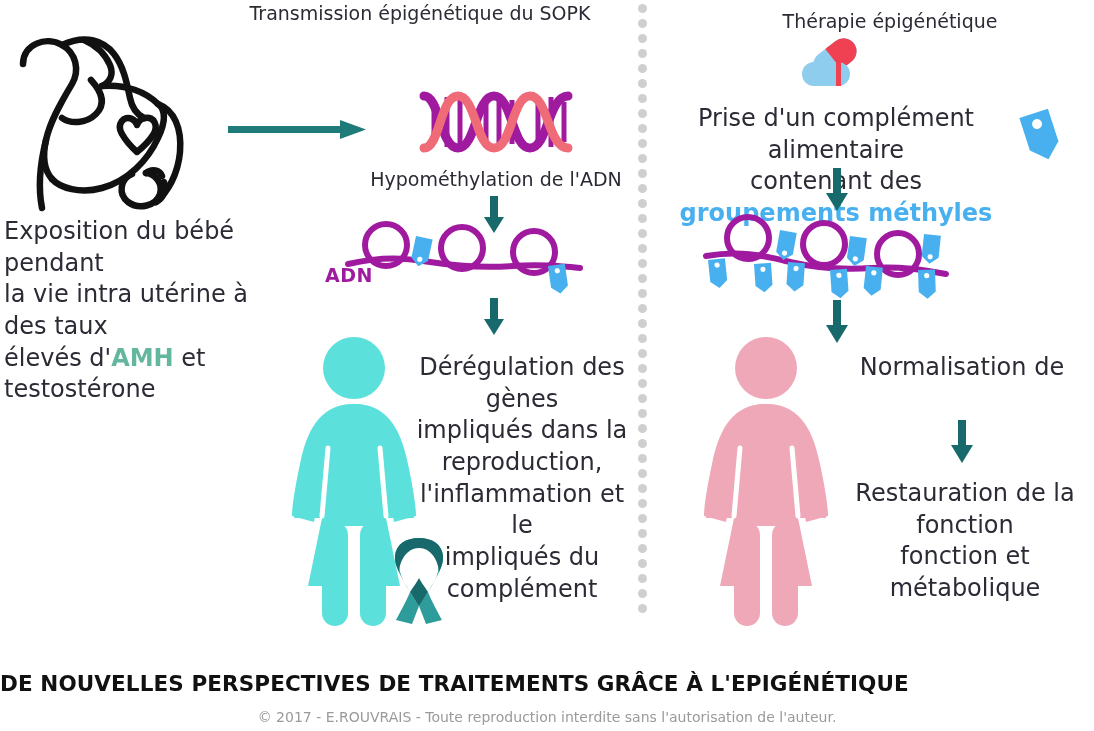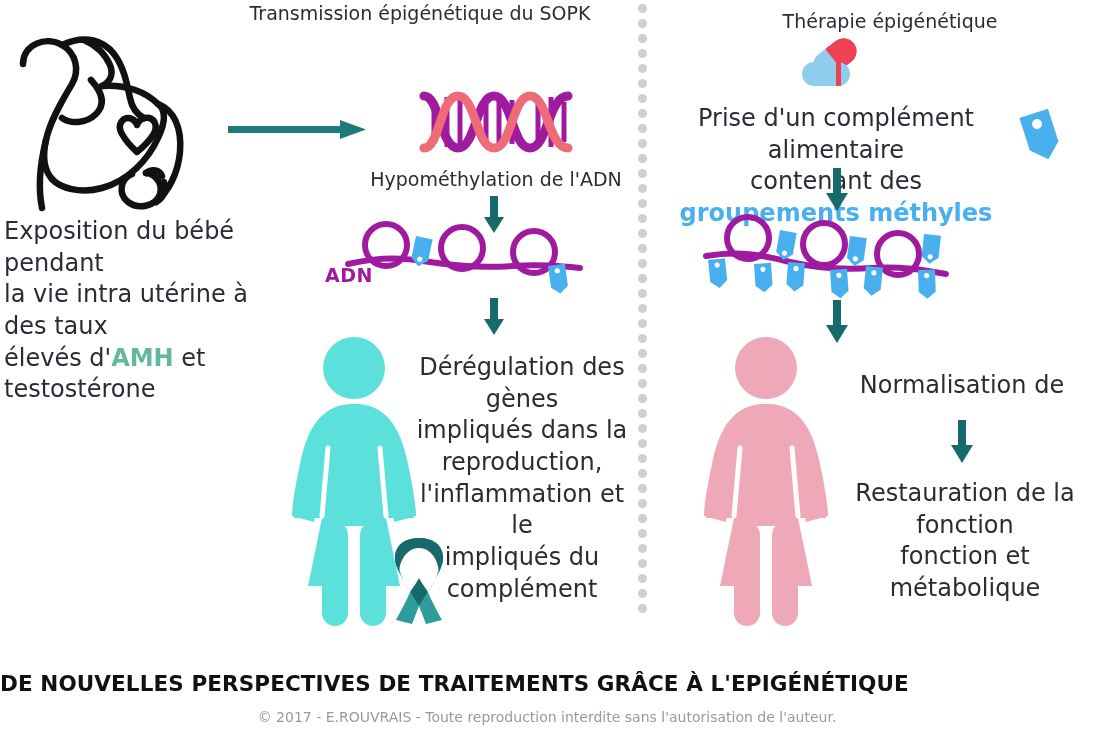--- a/index.html
+++ b/index.html
@@ -335,21 +335,21 @@
         <path d="M66 68 C96 68 112 88 120 128 C126 156 128 172 128 180 L106 186 L98 140 L98 182 L112 250 L86 250 L86 190 L46 190 L46 250 L20 250 L34 182 L34 140 L26 186 L4 180 C4 172 6 156 12 128 C20 88 36 68 66 68 Z"></path>
         <rect x="34" y="186" width="26" height="104" rx="13"></rect>
         <rect x="72" y="186" width="26" height="104" rx="13"></rect>
       </g>
       <path d="M66 68 C92 68 106 84 112 116 L126 182 L6 182 L20 116 C26 84 40 68 66 68 Z" fill="#efa8b8"></path>
       <path d="M40 112 L34 180" stroke="#ffffff" stroke-width="5" fill="none" stroke-linecap="round"></path>
       <path d="M92 112 L98 180" stroke="#ffffff" stroke-width="5" fill="none" stroke-linecap="round"></path>
     </svg>
   </div>
 
-  <div class="abs body-text center" style="left:838px;top:370px;width:248px;">
+  <div class="abs body-text center" style="left:838px;top:352px;width:248px;">
     <div>Normalisation de</div>
   </div>
 
   <div class="abs" style="left:949px;top:420px;width:26px;height:44px;">
     <svg width="26" height="44" viewBox="0 0 26 44">
       <rect x="9" y="0" width="8" height="28" fill="#17696b"></rect>
       <polygon points="2,25 24,25 13,43" fill="#17696b"></polygon>
     </svg>
   </div>
 

